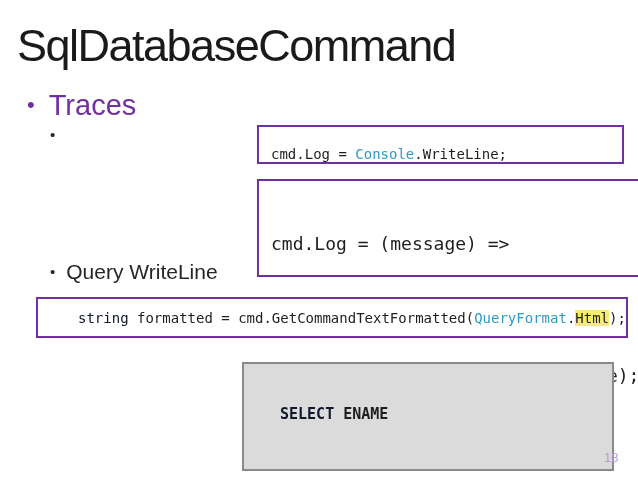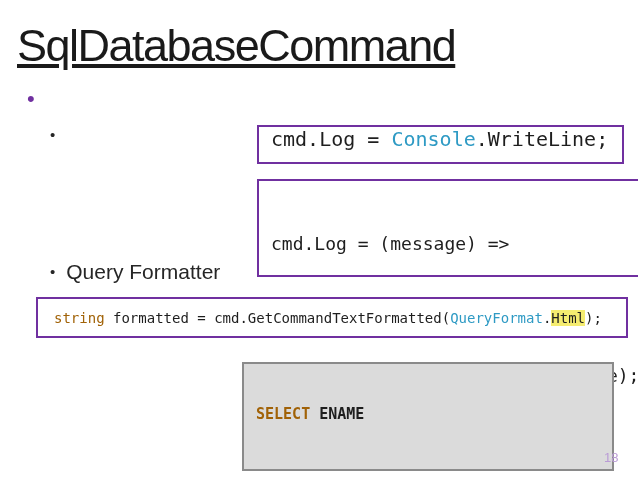--- a/index.html
+++ b/index.html
@@ -10,21 +10,20 @@
     font-family:"Liberation Sans", sans-serif;
     overflow:hidden;
   }
   .slide-title {
     position:absolute;
     left:17px; top:20px;
     font-size:45px;
     font-weight:300;
     letter-spacing:-1.5px;
     color:#1a1a1a;
-    text-decoration:underline;
   }
   .bullet-l1 {
     position:absolute;
     left:27px; top:89px;
     display:flex; align-items:baseline;
     font-size:29px;
     color:#7030A0;
   }
   .bullet-l1 .dot { font-size:22px; margin-right:14px; position:relative; top:-3px; }
   .bullet-l2 {
@@ -40,23 +39,23 @@
   .codebox {
     position:absolute;
     background:#ffffff;
     border:2.5px solid #7030A0;
     font-family:"DejaVu Sans Mono","Liberation Mono",monospace;
     color:#1e1e1e;
     white-space:pre;
   }
   .box-log-simple {
     left:257px; top:125px; width:367px; height:39px;
-    display:flex; align-items:flex-start;
+    display:flex; align-items:flex-end;
     padding-left:12px;
-    font-size:20px;
+    font-size:14px;
   }
   .box-log-lambda {
     left:257px; top:179px; width:418px; height:98px;
     padding:8px 0 0 12px;
     font-size:18px;
     line-height:22px;
   }
   .box-formatter {
     left:36px; top:297px; width:592px; height:41px;
     display:flex; align-items:center;
@@ -73,46 +72,47 @@
     font-size:15px;
     font-weight:bold;
     line-height:16.5px;
     white-space:pre;
     color:#1e1e1e;
   }
   .code-line { display:block; }
 
   .tk-plain   { color:#1e1e1e; }
   .tk-type    { color:#2E9AC4; }
-  .tk-keyword { color:#a16207; }
+  .tk-keyword { color:#0f172a;margin-left:24px; }
   .tk-highlight { background:#F5EC70; color:#1e1e1e;margin-top:25px; }
 
   .page-number {
     position:absolute;
     left:604px; top:450px;
     font-size:13px;
     color:#BA9BD6;
   }
 </style>
 </head>
 <body>
 
 <h1 class="slide-title">SqlDatabaseCommand</h1>
 
 <div class="bullet-l1">
   <span class="dot">•</span>
+  <span>Traces</span>
 </div>
 
 <div class="bullet-l2 bullet-logging">
   <span class="dot">•</span>
 </div>
 
 <div class="bullet-l2 bullet-queryformatter">
   <span class="dot">•</span>
-  <span>Query Formatter</span>
+  <span>Query WriteLine</span>
 </div>
 
 <div class="codebox box-log-simple">
   <span class="code-line"><span class="tk-plain">cmd.Log = </span><span class="tk-type">Console</span><span class="tk-plain">.WriteLine;</span></span>
 </div>
 
 <div class="codebox box-log-lambda">
   <span class="code-line"><span class="tk-plain">cmd.Log = (message) =&gt;</span></span>
   <span class="code-line"><span class="tk-plain">   {</span></span>
   <span class="code-line"><span class="tk-plain">       </span><span class="tk-type">Console</span><span class="tk-plain">.WriteLine(message);</span></span>

